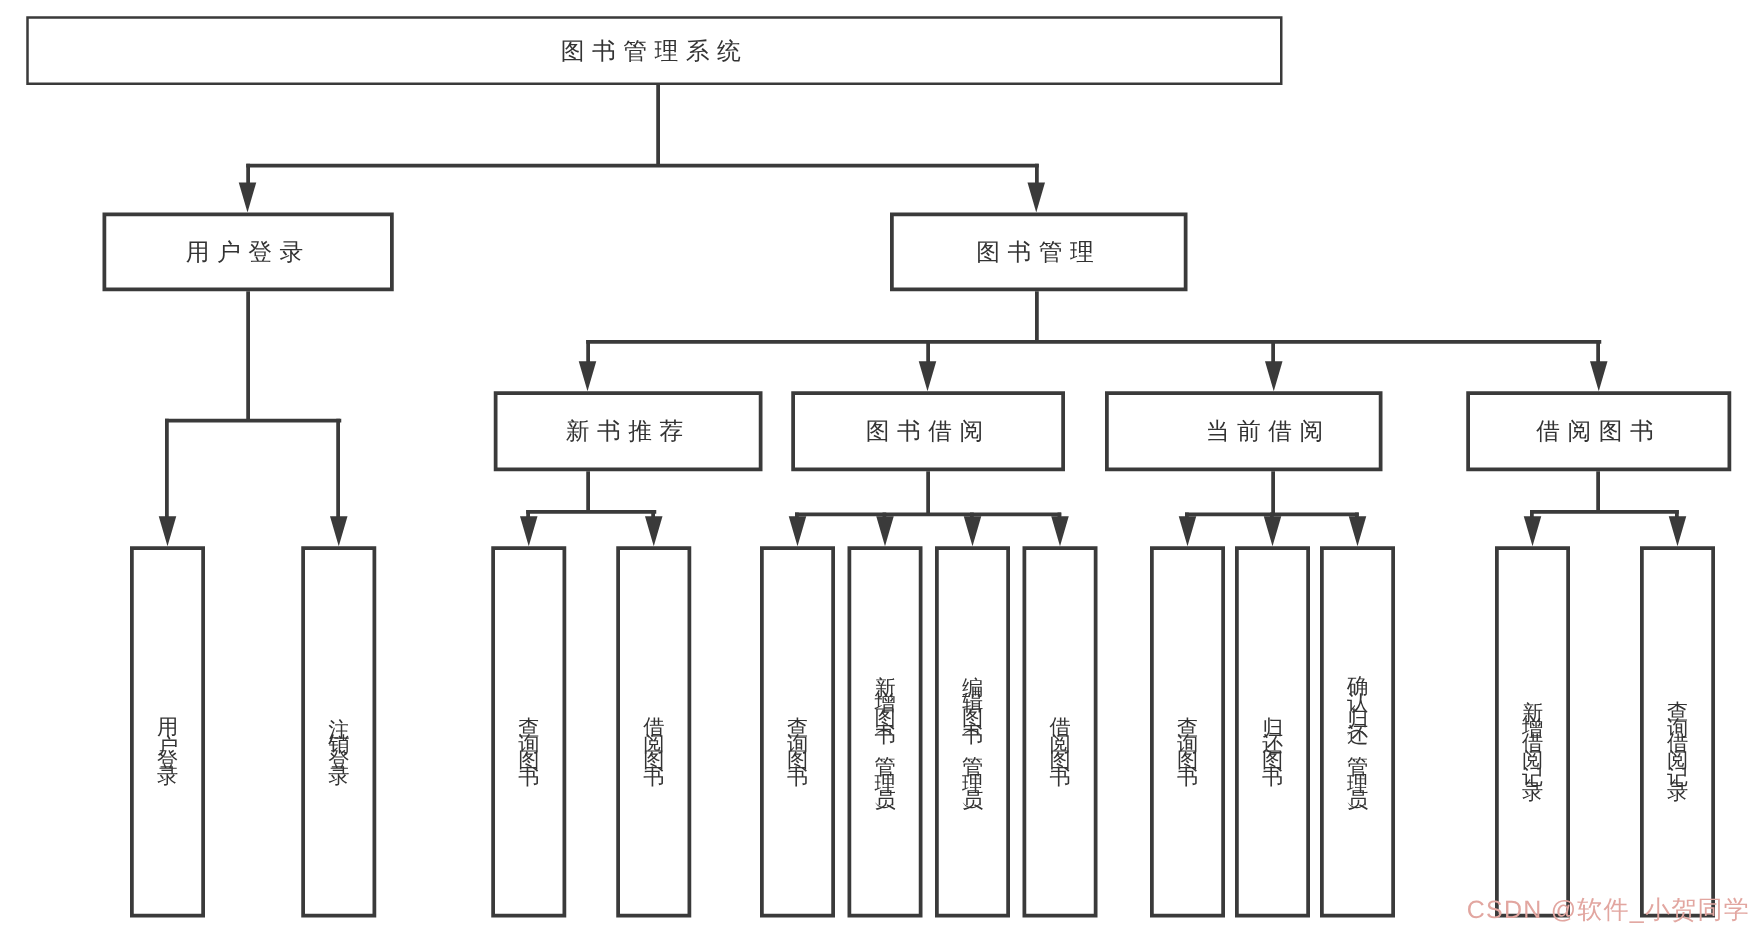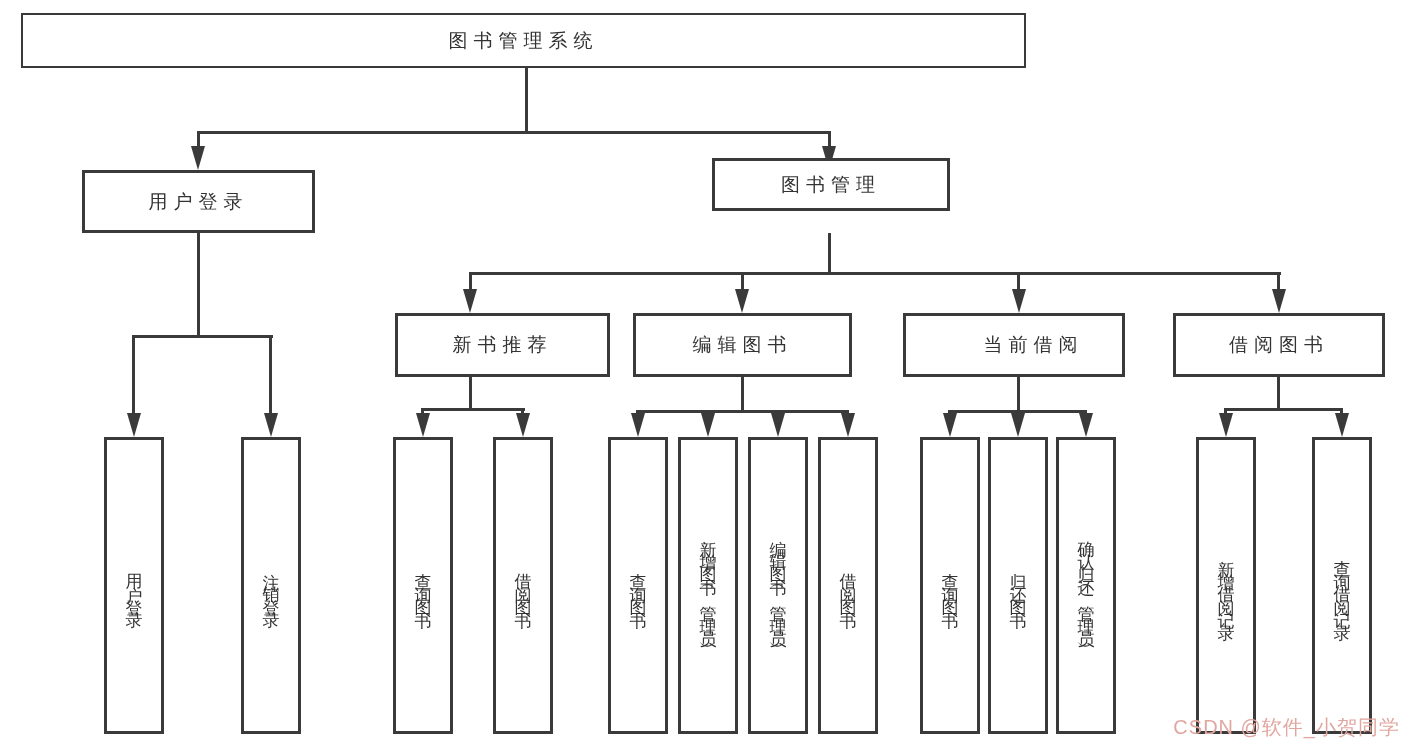--- a/index.html
+++ b/index.html
@@ -71,21 +71,21 @@
   <div class="vl" style="left:525px;top:68px;height:64px;"></div>
   <div class="hl" style="left:197px;top:131px;width:634px;"></div>
   <div class="vl" style="left:197px;top:131px;height:19px;"></div>
   <div class="ar" style="left:191px;top:146px;"></div>
   <div class="vl" style="left:828px;top:131px;height:19px;"></div>
   <div class="ar" style="left:822px;top:146px;"></div>
 
   <div class="box" style="left:82px;top:170px;width:233px;height:63px;">
     <span>用户登录</span>
   </div>
-  <div class="box" style="left:712px;top:158px;width:238px;height:53px;">
+  <div class="box" style="left:712px;top:170px;width:238px;height:63px;">
     <span>图书管理</span>
   </div>
 
   <div class="vl" style="left:197px;top:233px;height:104px;"></div>
   <div class="hl" style="left:132px;top:335px;width:141px;"></div>
   <div class="vl" style="left:132px;top:335px;height:80px;"></div>
   <div class="ar" style="left:127px;top:413px;"></div>
   <div class="vl" style="left:269px;top:335px;height:80px;"></div>
   <div class="ar" style="left:264px;top:413px;"></div>
 
@@ -97,23 +97,23 @@
   <div class="ar" style="left:735px;top:289px;"></div>
   <div class="vl" style="left:1017px;top:272px;height:20px;"></div>
   <div class="ar" style="left:1012px;top:289px;"></div>
   <div class="vl" style="left:1277px;top:272px;height:20px;"></div>
   <div class="ar" style="left:1272px;top:289px;"></div>
 
   <div class="box" style="left:363px;top:313px;width:215px;height:64px;margin-left:32px;">
     <span>新书推荐</span>
   </div>
   <div class="box" style="left:633px;top:313px;width:219px;height:64px;">
-    <span>编辑图书</span>
+    <span>图书借阅</span>
   </div>
-  <div class="box" style="left:903px;top:313px;width:222px;height:64px;padding-left:39px;">
+  <div class="box" style="left:884px;top:313px;width:222px;height:64px;padding-left:39px;">
     <span>当前借阅</span>
   </div>
   <div class="box" style="left:1173px;top:313px;width:212px;height:64px;">
     <span>借阅图书</span>
   </div>
 
   <div class="vl" style="left:469px;top:377px;height:33px;"></div>
   <div class="hl" style="left:421px;top:408px;width:104px;"></div>
   <div class="vl" style="left:421px;top:408px;height:8px;"></div>
   <div class="ar" style="left:416px;top:413px;"></div>

